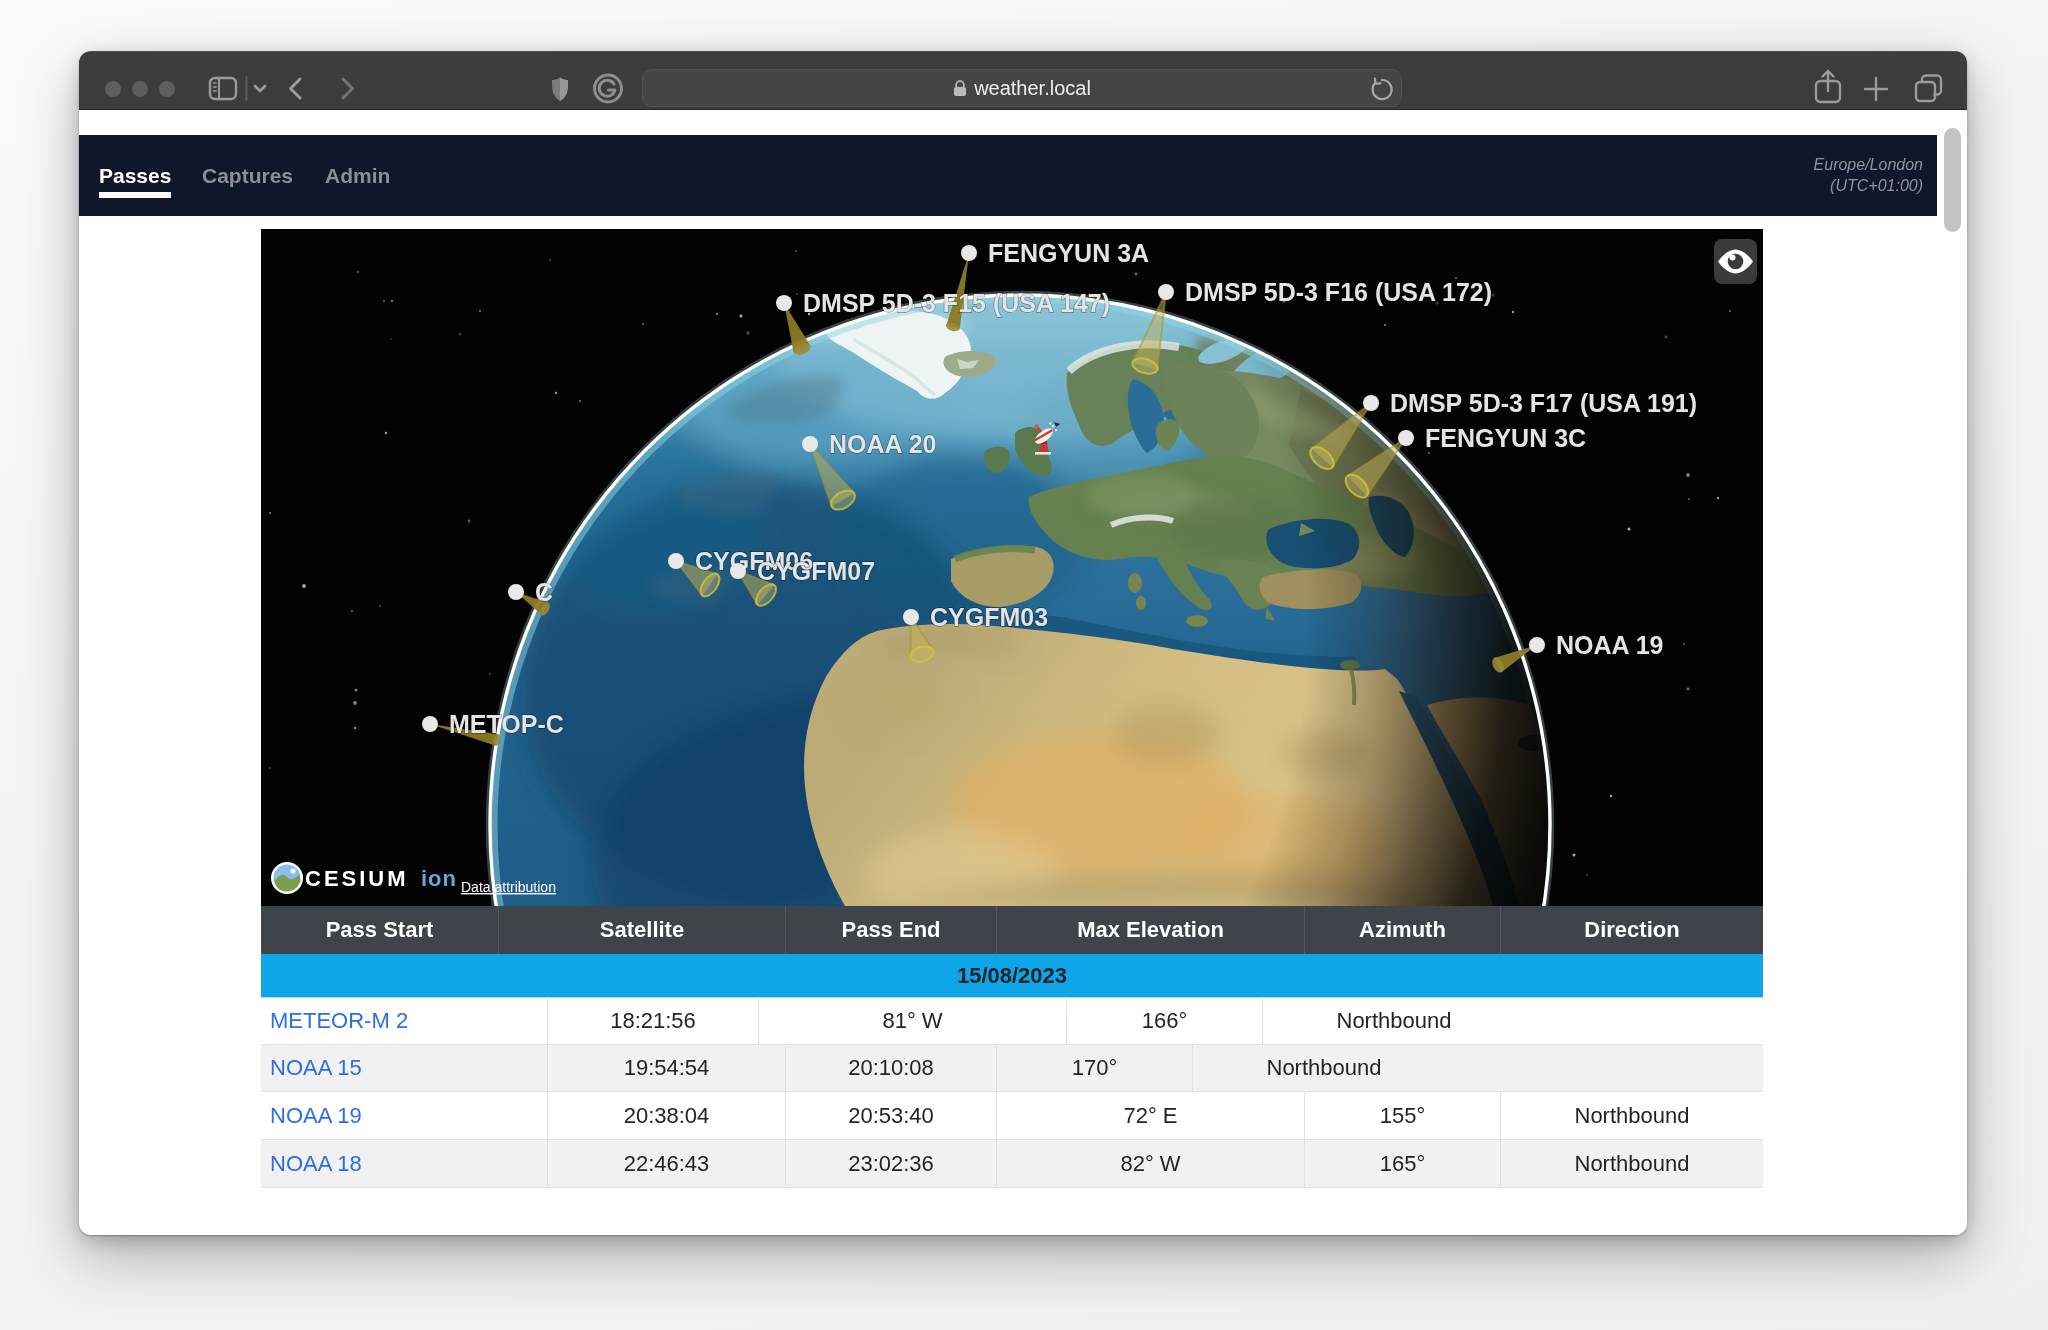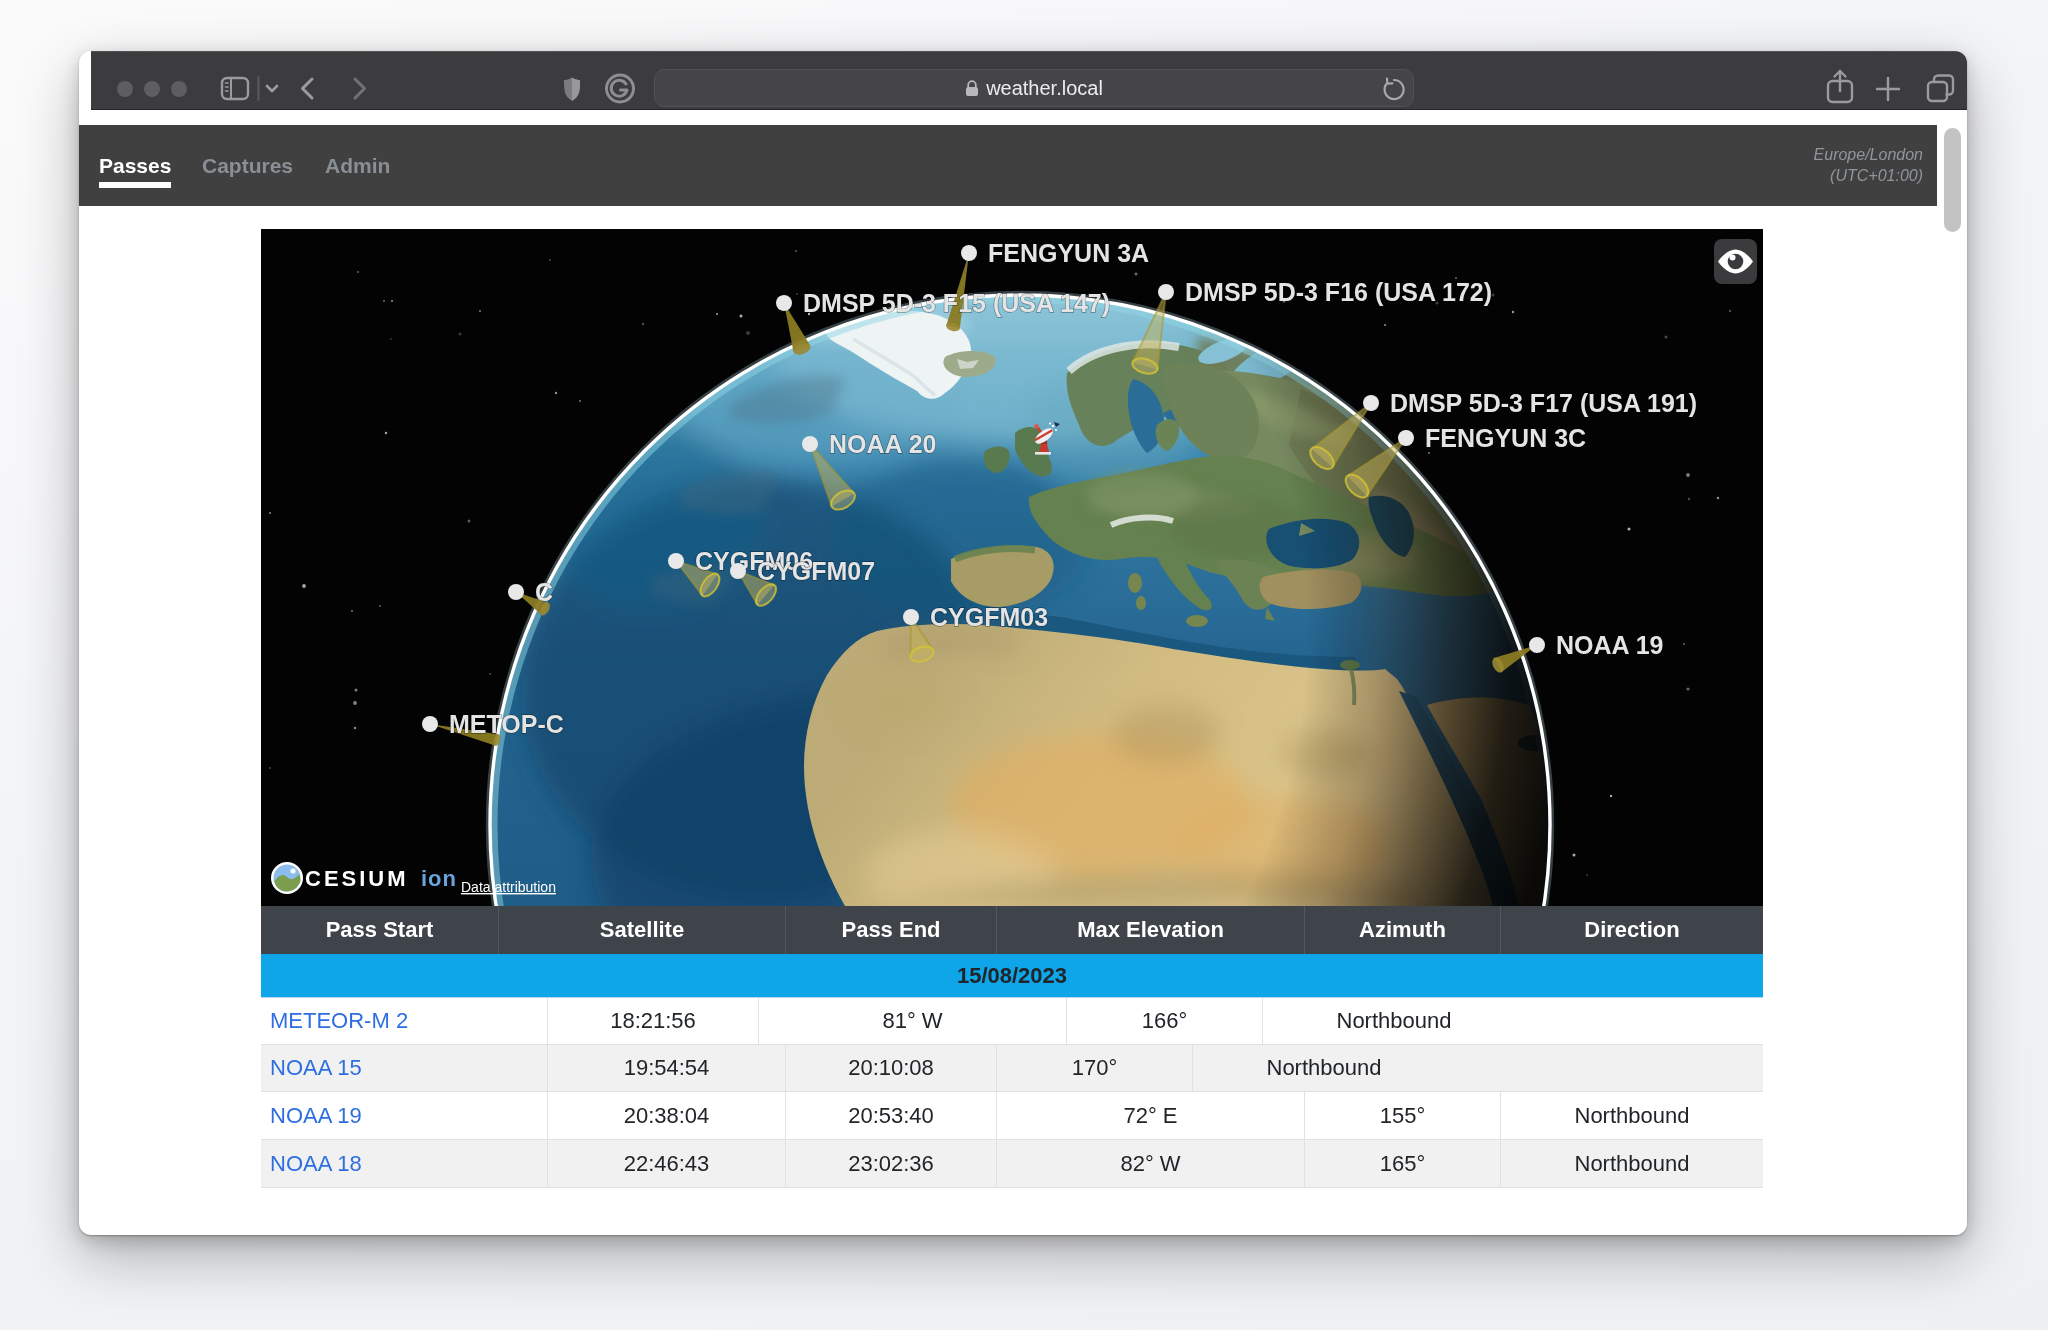--- a/index.html
+++ b/index.html
@@ -2,29 +2,29 @@
 <html><head>
 <meta charset="utf-8">
 <style>
   * { margin:0; padding:0; box-sizing:border-box; }
   html,body { width:2048px; height:1330px; overflow:hidden; }
   body { font-family:"Liberation Sans", sans-serif;
          background:linear-gradient(160deg,#fbfbfc 0%,#f3f4f6 40%,#eef0f2 100%); }
   #win { position:absolute; left:79px; top:51px; width:1888px; height:1184px;
          border-radius:12px; background:#fff; overflow:hidden;
          box-shadow:0 1px 2px rgba(0,0,0,.28), 0 22px 60px rgba(0,0,0,.28), 0 6px 18px rgba(0,0,0,.18); }
-  #chrome { position:absolute; left:12px; top:0; width:100%; height:59px;
+  #chrome { position:absolute; left:0; top:0; width:100%; height:59px;
             background:#3c3c3e; border-bottom:1px solid #262628;
             box-shadow:inset 0 1px 0 rgba(255,255,255,.12); }
   .tl { position:absolute; top:30px; width:16px; height:16px; border-radius:50%; background:#5e5e61; }
   #urlbar { position:absolute; left:563px; top:18px; width:760px; height:38px;
             border-radius:10px; background:#454547; border:1px solid #515154; }
   #urlbar .txt { position:absolute; left:0; right:0; top:0; bottom:0; display:flex;
                  align-items:center; justify-content:center; color:#ececee; font-size:20px; }
-  #nav { position:absolute; left:0; top:74px; width:1858px; height:81px; background:#404040; }
+  #nav { position:absolute; left:0; top:84px; width:1858px; height:81px; background:#0f172a; }
   #nav .lnk { position:absolute; top:0; height:81px; display:flex; align-items:center;
               font-weight:bold; font-size:21px; color:#898f95; }
   #nav .active { color:#fff; }
   #nav .active::after { content:""; position:absolute; left:0; right:0; bottom:18px; height:6px; background:#fff; }
   #nav .tzbox { position:absolute; right:14px; top:19px; text-align:right; color:#8f959b;
                 font-style:italic; font-size:16px; line-height:21px; }
   #scrollstrip { position:absolute; left:1858px; top:73px; width:30px; height:1111px; background:#fff; }
   #thumb { position:absolute; left:7px; top:4px; width:17px; height:104px; border-radius:9px; background:#c3c3c5; }
   #globe { position:absolute; left:182px; top:178px; width:1502px; height:677px; }
   

